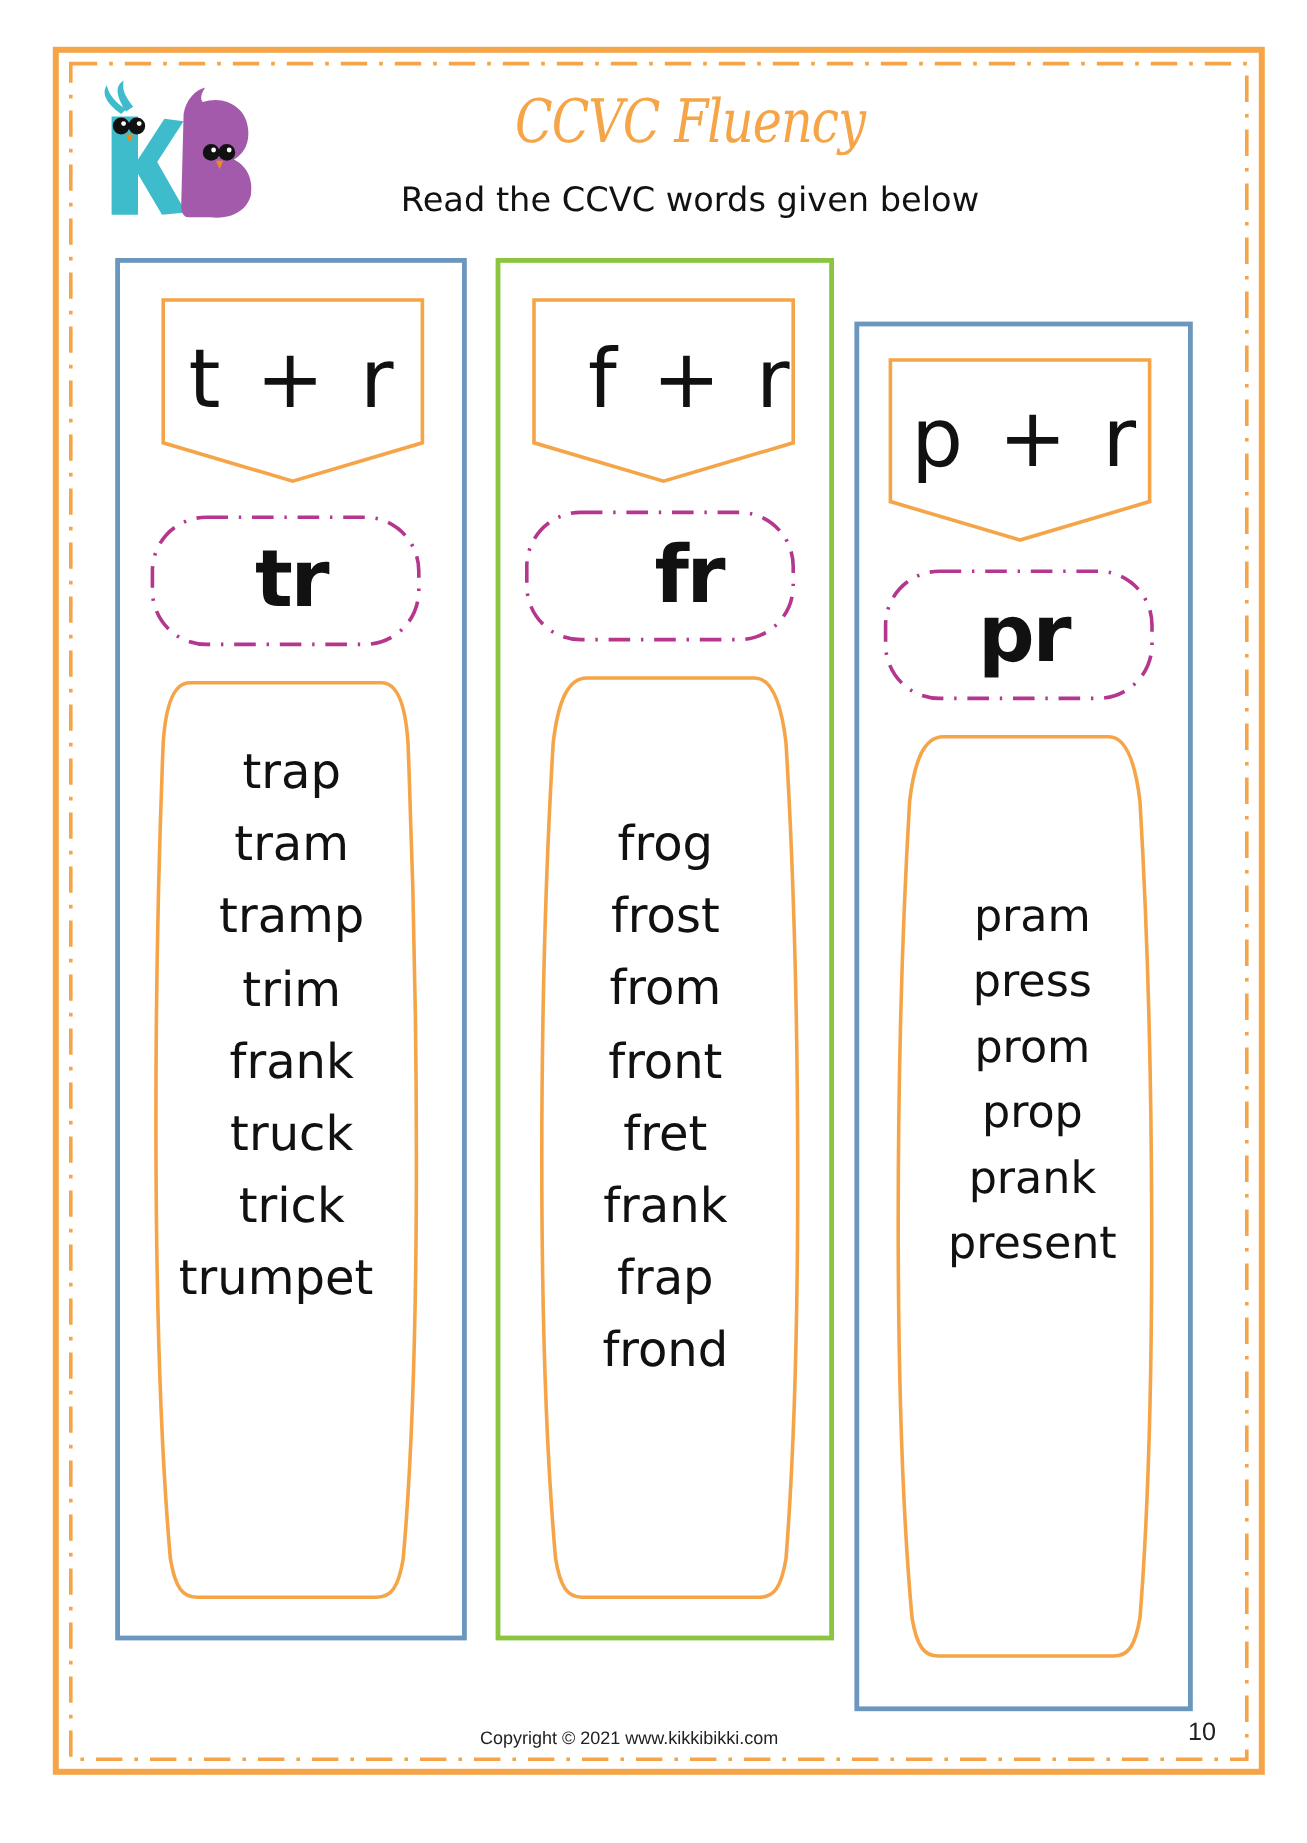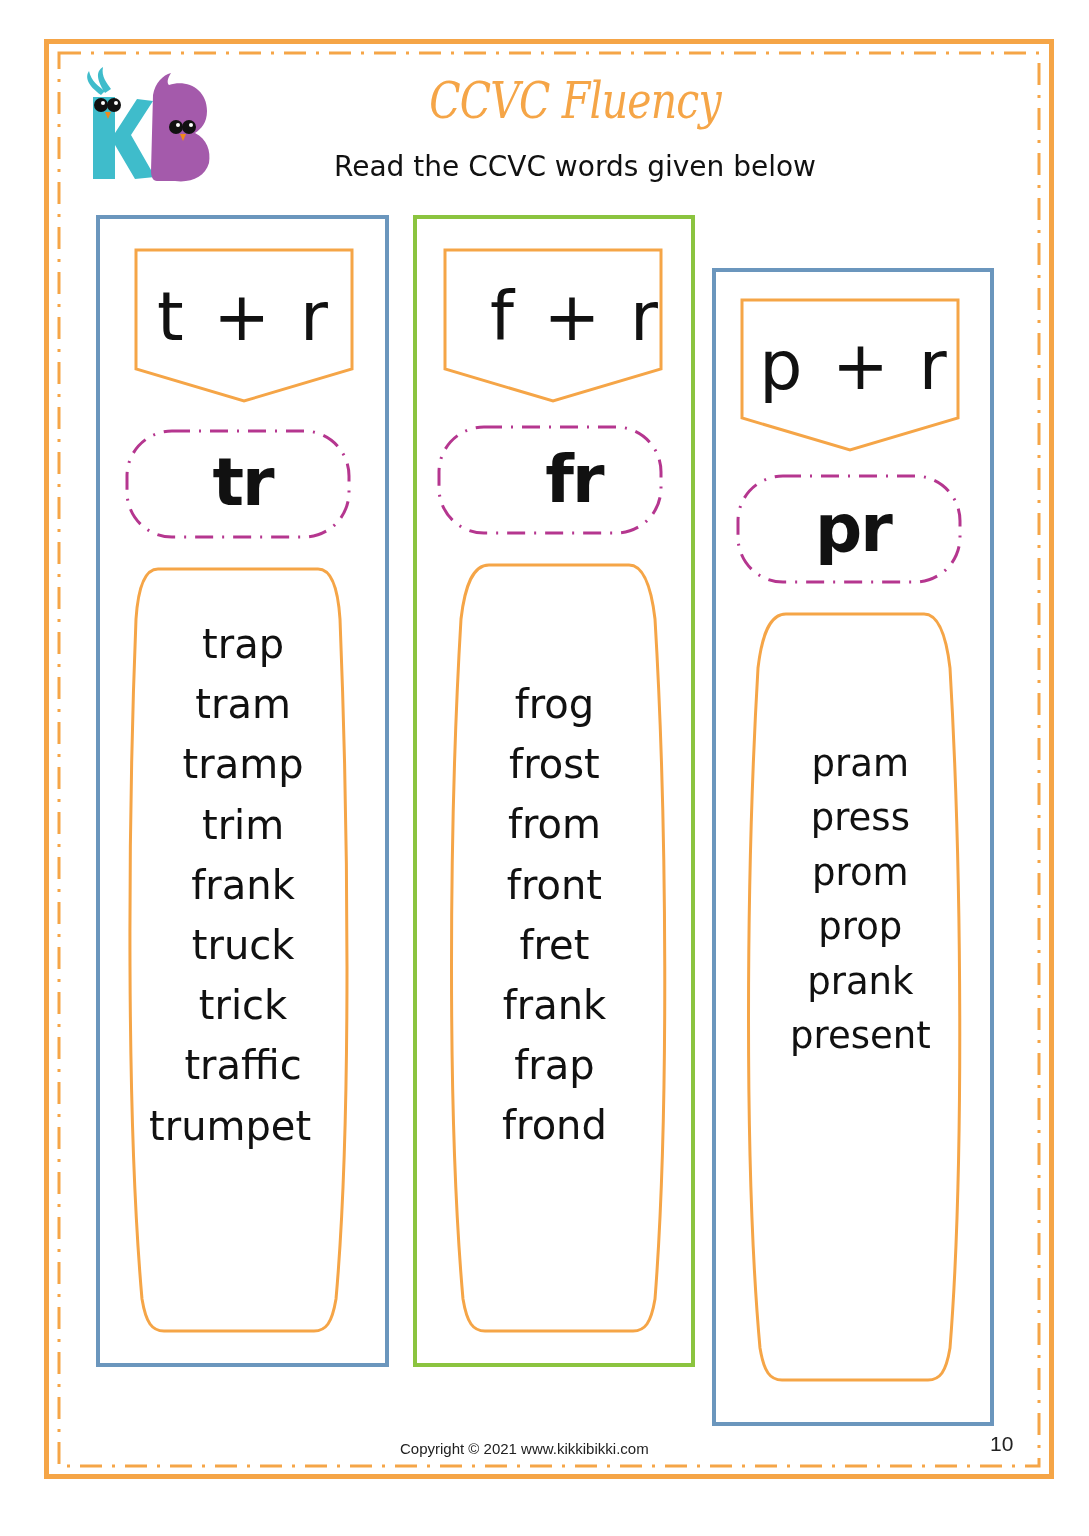--- a/index.html
+++ b/index.html
@@ -63,21 +63,20 @@
   <div class="blend-label" style="top:58px;">t + r</div>
   <div class="digraph" style="top:225px;">tr</div>
   <ul class="words" style="left:75px; top:395px;">
     <li>trap</li>
     <li>tram</li>
     <li>tramp</li>
     <li>trim</li>
     <li>frank</li>
     <li>truck</li>
     <li>trick</li>
-    <li>traffic</li>
     <li style="margin-left:-26px;">trumpet</li>
   </ul>
 </div>
 
 <div class="column green" style="left:413px; width:282px; height:1152px;">
   <svg class="col-svg" width="274" height="1144">
     <path d="M28 31 L 244 31 L 244 150 L 136 182 L 28 150 Z" fill="none" stroke="#f5a547" stroke-width="3"></path>
     <rect x="22" y="208" width="222" height="106" rx="45" ry="45" fill="none" stroke="#b5368f" stroke-width="3" stroke-dasharray="18 9 2 9"></rect>
     <path d="M72 346 L 212 346 C 226 346, 234 366, 238 400 C 250 600, 252 900, 238 1080 C 234 1104, 228 1112, 216 1112 L 68 1112 C 56 1112, 50 1104, 46 1080 C 30 900, 32 600, 44 400 C 48 366, 56 346, 72 346 Z" fill="none" stroke="#f5a547" stroke-width="3"></path>
   </svg>

